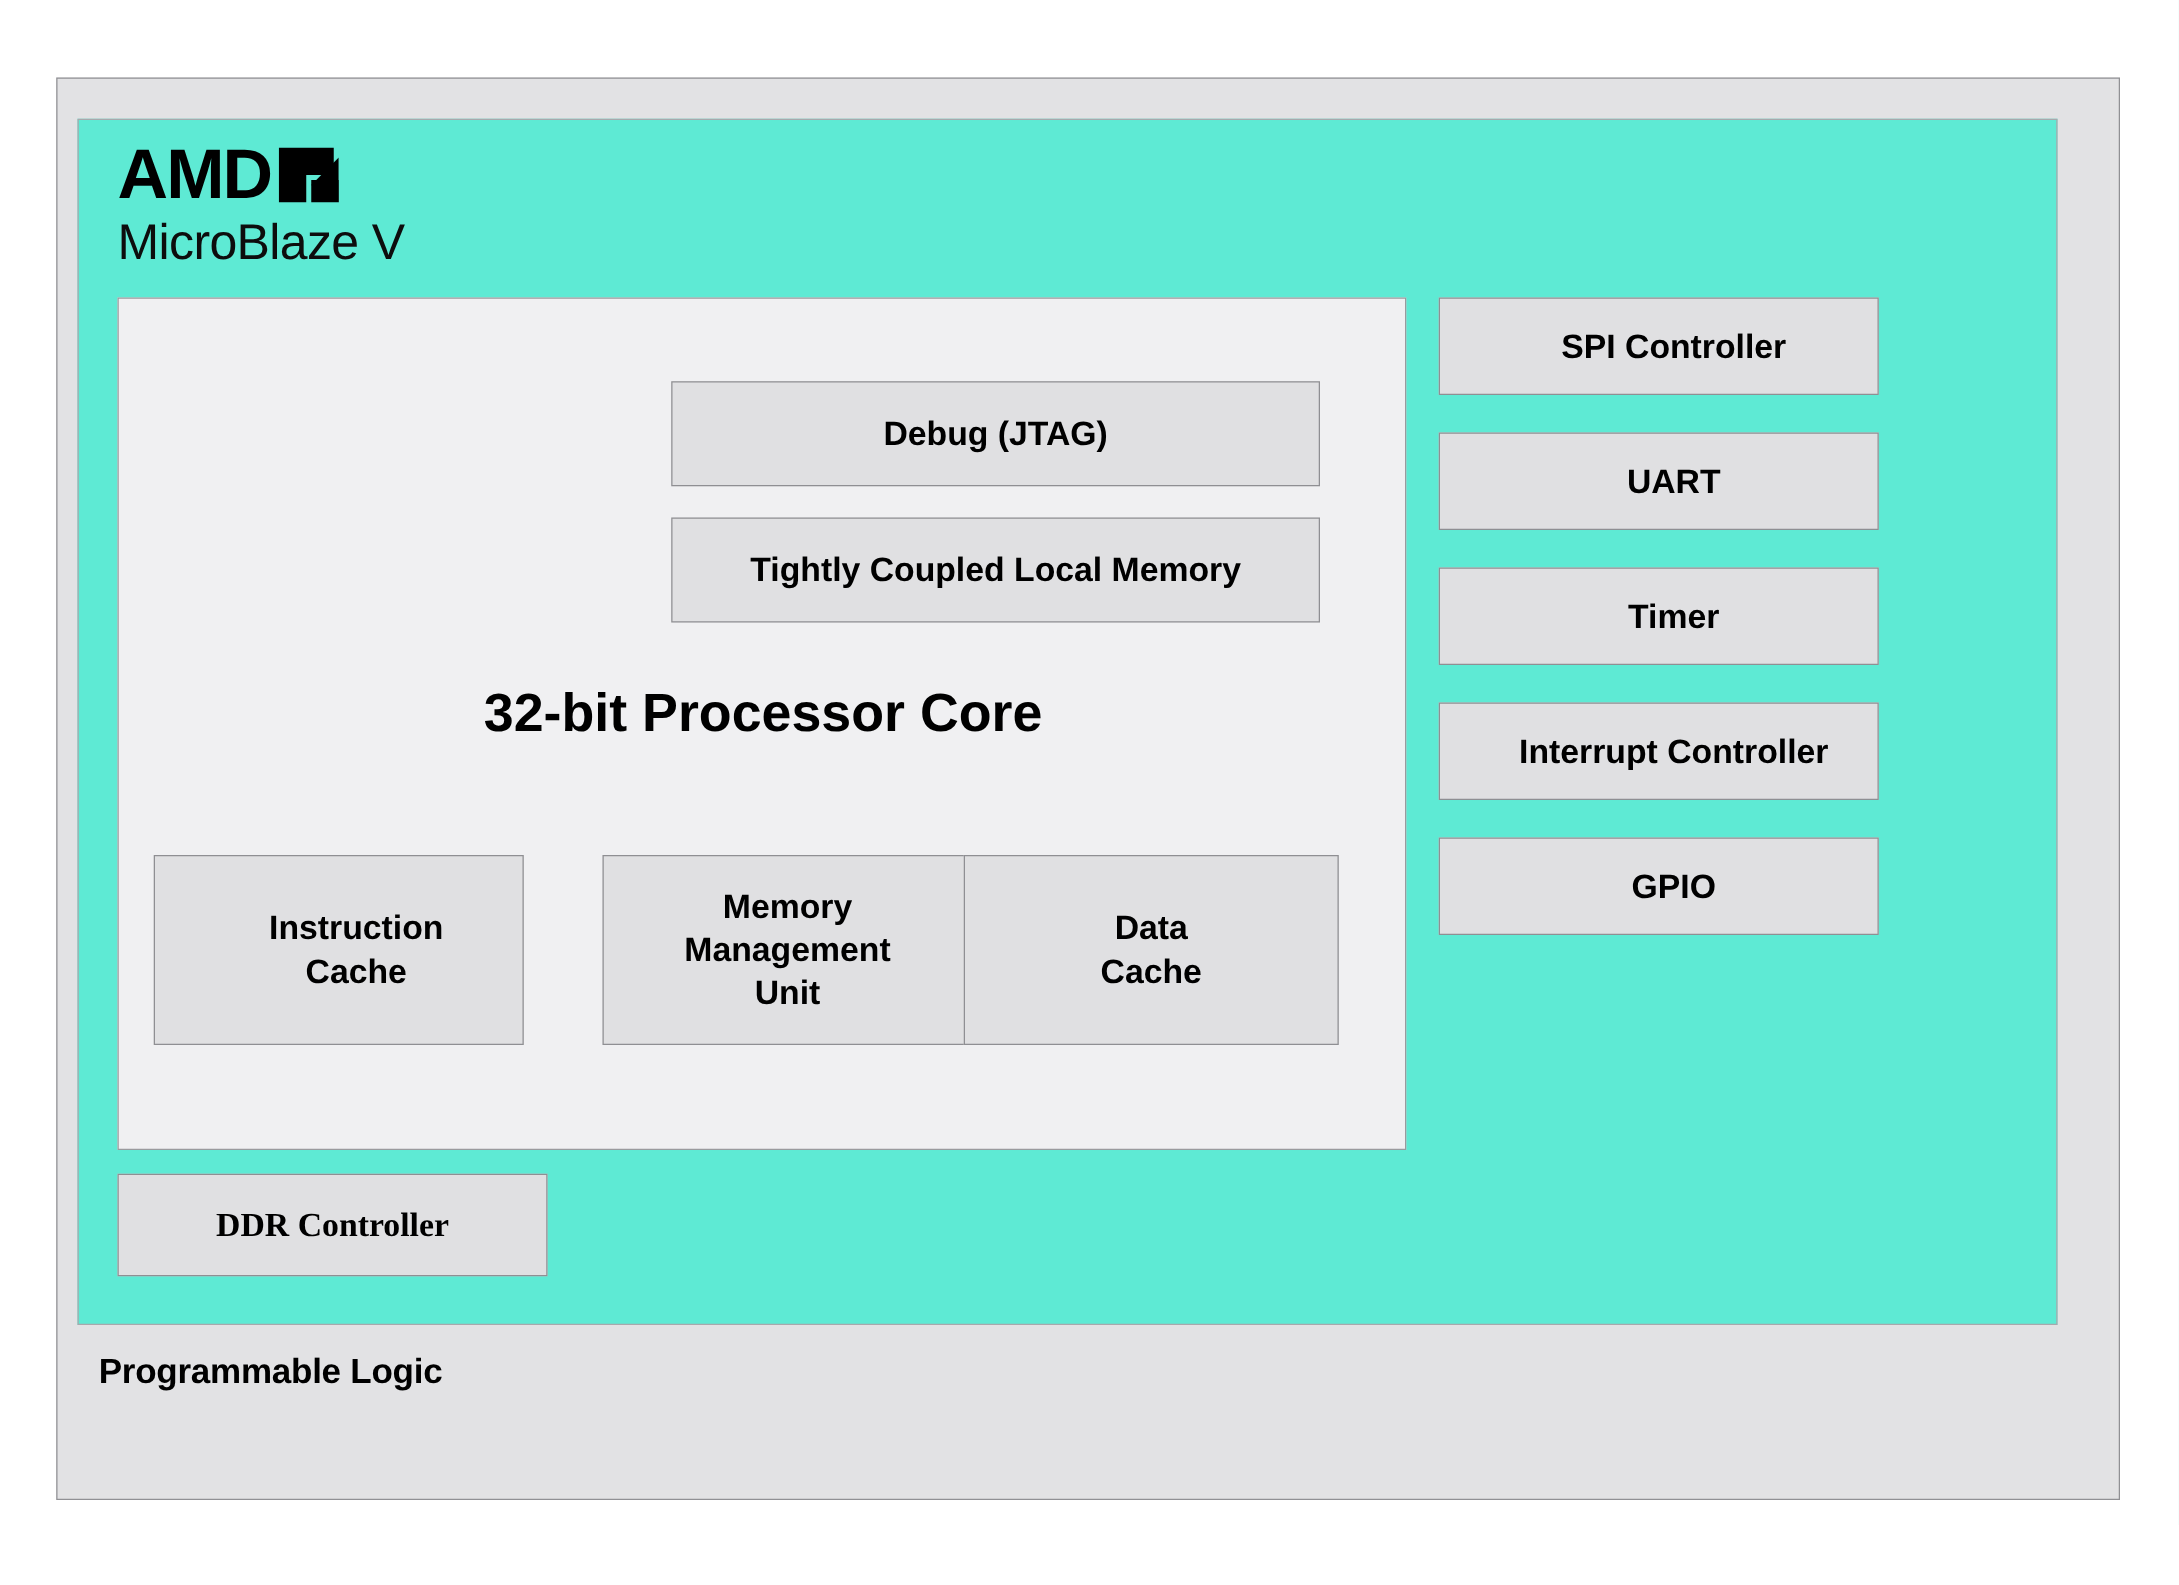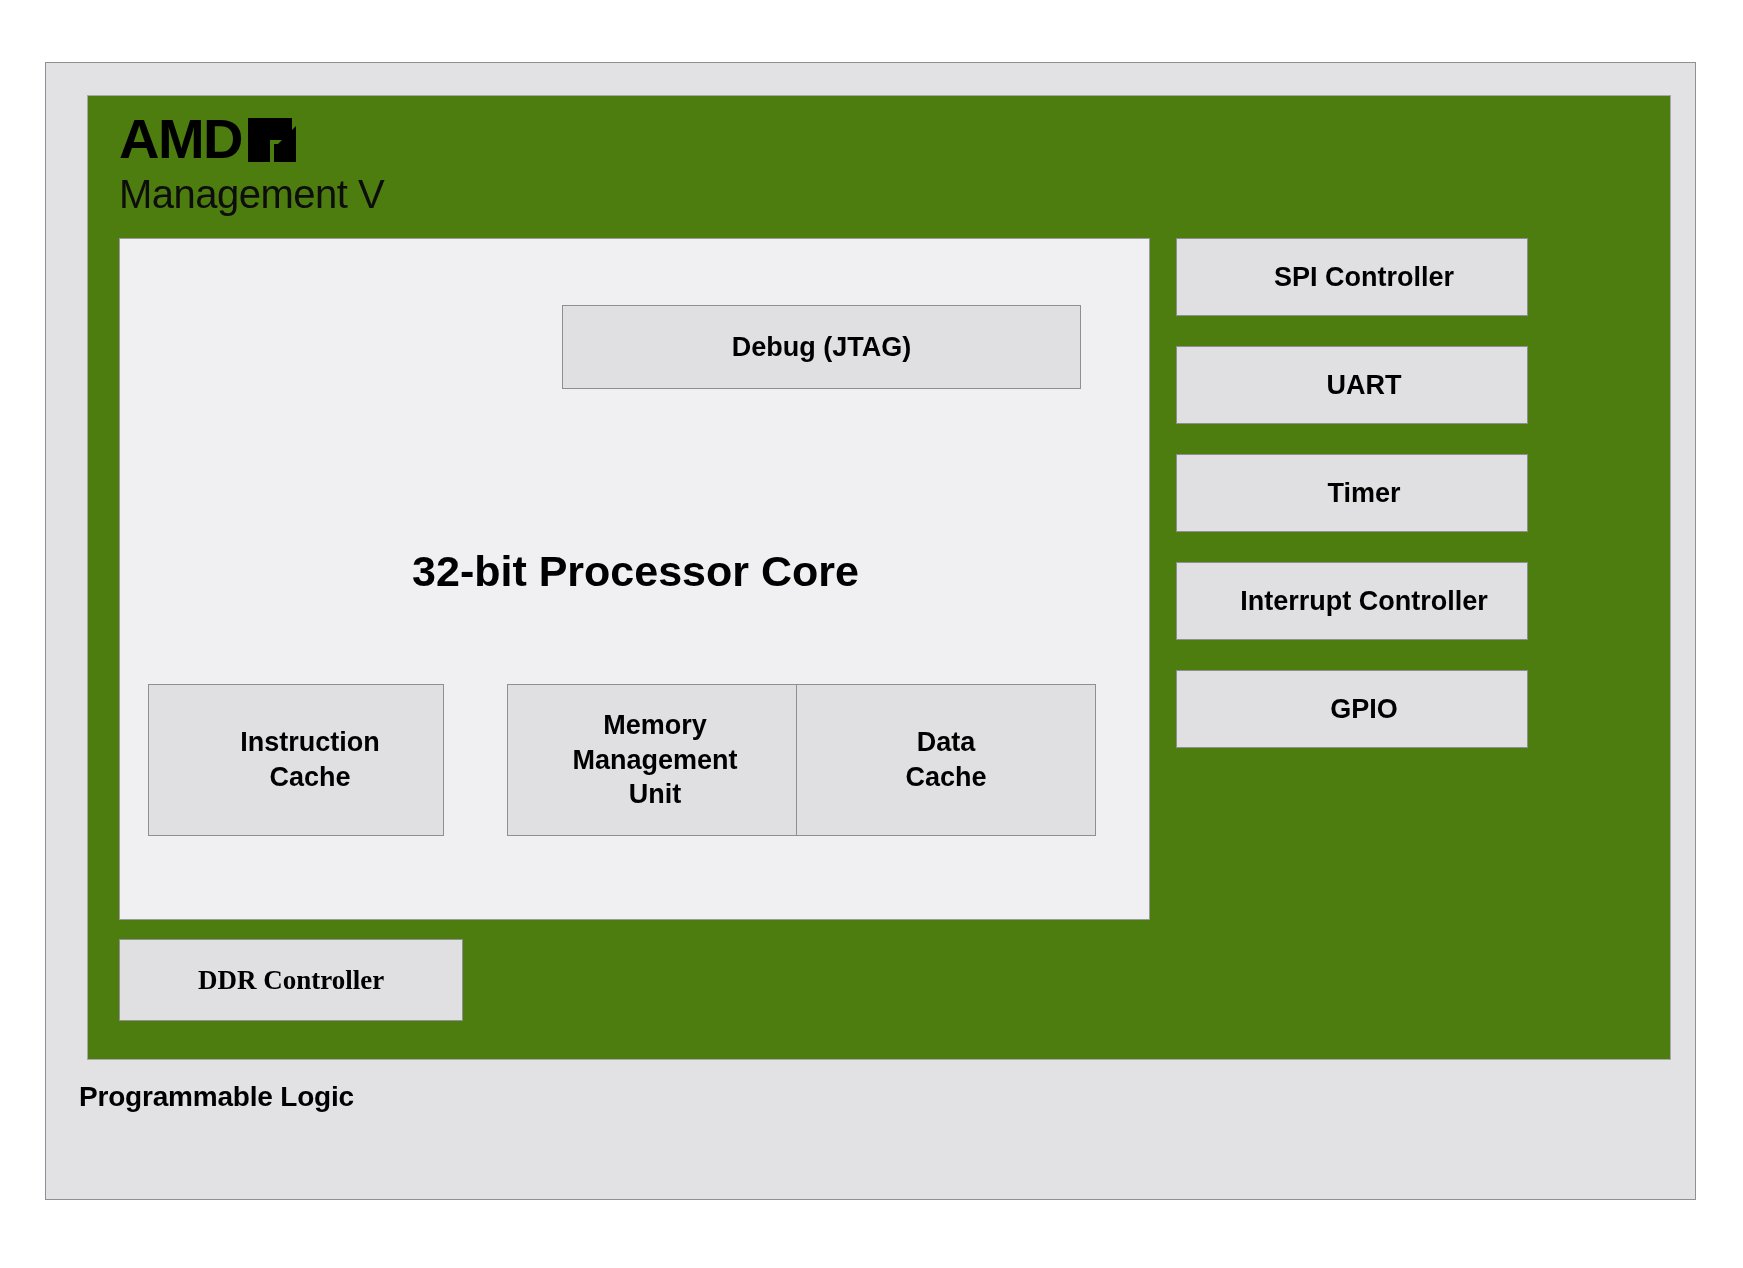--- a/index.html
+++ b/index.html
@@ -22,25 +22,25 @@
     width: 1651px;
     height: 1138px;
     background: #e2e2e4;
     border: 1px solid #909094;
     box-sizing: border-box;
   }
 
   
   .soc-panel {
     position: absolute;
-    left: 41px;
+    left: 16px;
     top: 32px;
     width: 1584px;
     height: 965px;
-    background: #4d7c0f;
+    background: #5eead4;
     border: 1px solid #a8a8ac;
     box-sizing: border-box;
   }
 
   
   .brand {
     position: absolute;
     left: 31px;
     top: 17px;
     width: 520px;
@@ -194,27 +194,28 @@
 
     <div class="brand">
       <div class="brand-logo">
         <span class="brand-amd">AMD</span>
         <svg class="amd-arrow" viewBox="0 0 48 44">
           <polygon points="0,44 22,44 22,22 44,22 44,0 0,0" fill="#000000"></polygon>
           <polygon points="26,26 48,26 48,44 48,44 26,44" fill="#000000"></polygon>
           <polygon points="48,44 48,8 26,30" fill="#000000"></polygon>
         </svg>
       </div>
-      <div class="brand-sub">Management V</div>
+      <div class="brand-sub">MicroBlaze V</div>
     </div>
 
     <div class="core-container">
 
       <div class="block blk-debug">Debug (JTAG)</div>
 
+      <div class="block blk-tclm">Tightly Coupled Local Memory</div>
 
       <div class="core-title">32-bit Processor Core</div>
 
       <div class="block blk-icache">
         <span>
           <span>Instruction</span><br>
           <span>Cache</span>
         </span>
       </div>
 

